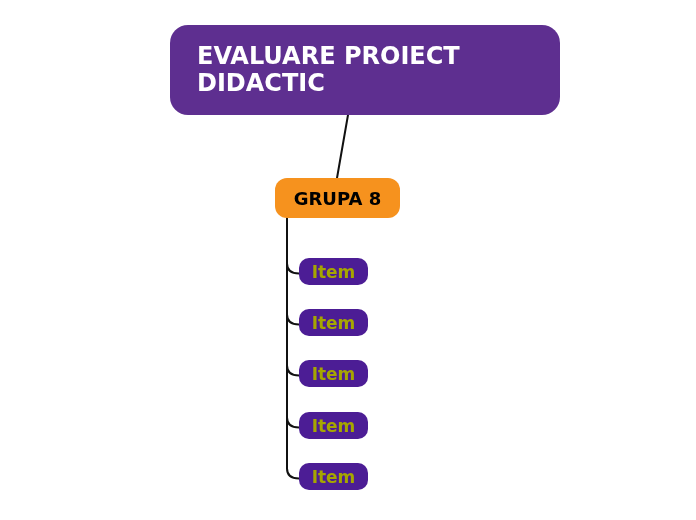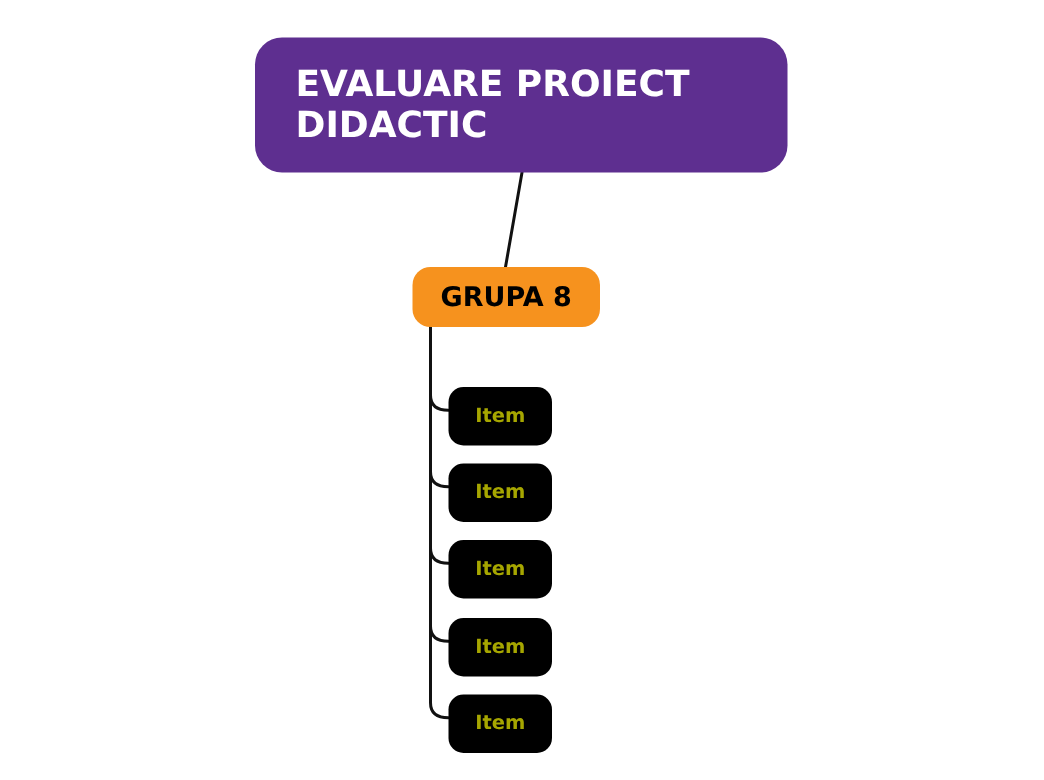--- a/index.html
+++ b/index.html
@@ -26,21 +26,21 @@
   .node {
     position: absolute;
     box-sizing: border-box;
     display: flex;
     align-items: center;
     font-weight: bold;
   }
   .node-root {
     left: 170px;
     top: 25px;
-    width: 355px;
+    width: 390px;
     height: 90px;
     background: #5E2F90;
     border-radius: 18px;
     color: #FFFFFF;
     font-size: 24px;
     line-height: 1.12;
     padding: 0 20px 0 27px;
     justify-content: flex-start;
     text-align: left;
   }
@@ -52,25 +52,25 @@
     background: #F6921E;
     border-radius: 12px;
     color: #000000;
     font-size: 18px;
     justify-content: center;
     text-align: center;
   }
   .node-item {
     left: 299px;
     width: 69px;
-    height: 39px;
-    background: #000000;
+    height: 27px;
+    background: #4c1d95;
     border-radius: 10px;
     color: #A6A600;
-    font-size: 13px;
+    font-size: 17px;
     justify-content: center;
     text-align: center;
   }
   .node-item.i0 { top: 258px; }
   .node-item.i1 { top: 309px; }
   .node-item.i2 { top: 360px; }
   .node-item.i3 { top: 412px; }
   .node-item.i4 { top: 463px; }
 </style>
 </head>

